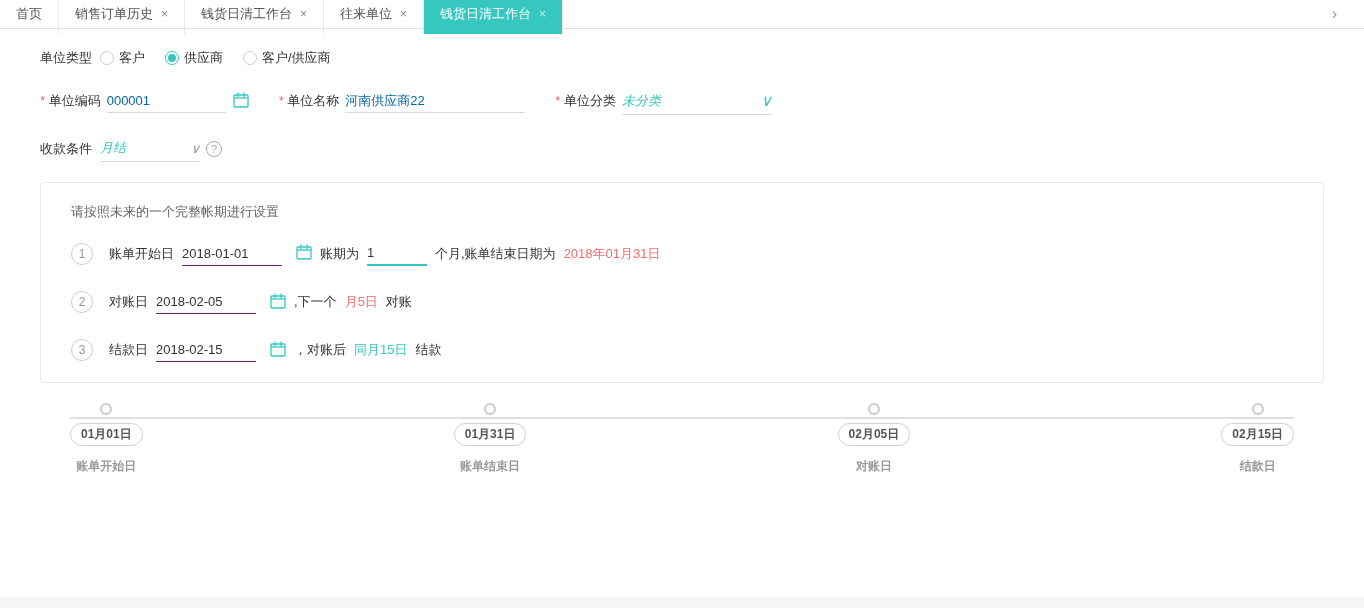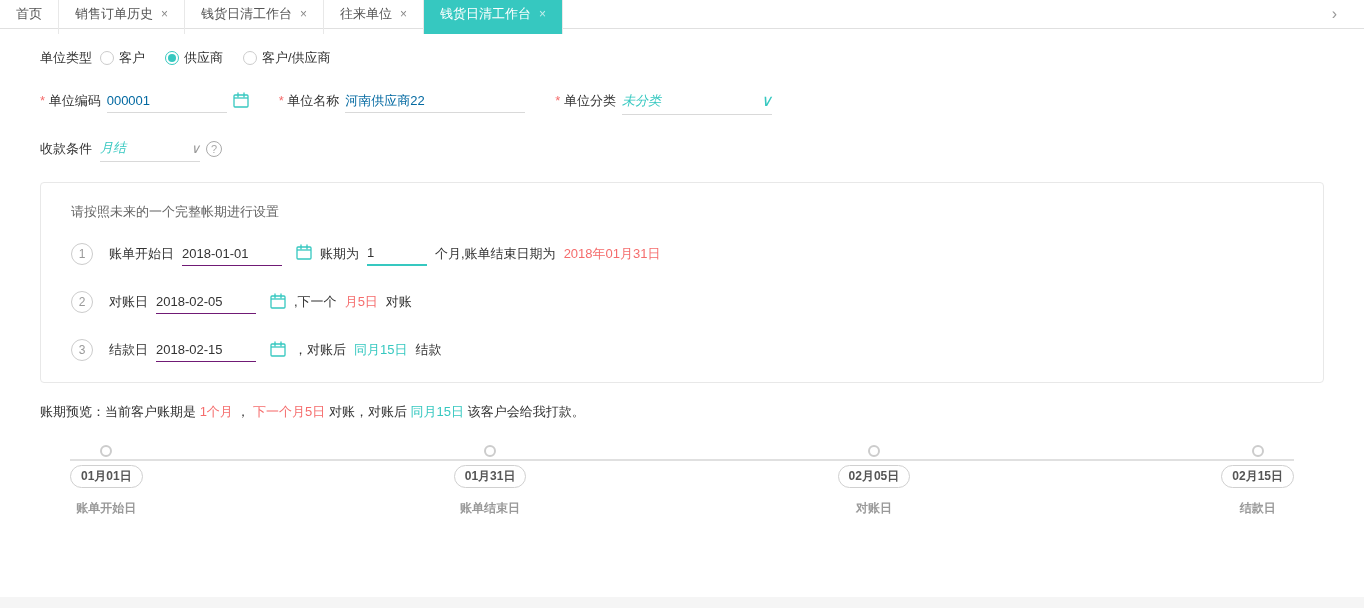--- a/index.html
+++ b/index.html
@@ -250,29 +250,20 @@
               <path d="M5 1v4M11 1v4" stroke="#36c8c0" stroke-width="1.3" stroke-linecap="round"></path>
             </svg>
         </span>
         <span class="step-desc">，对账后</span>
         <span class="highlight-teal">同月15日</span>
         <span class="step-desc">结款</span>
       </div>
     </div>
   </div>
 
-  <div class="preview-row">
-    <span>账期预览：当前客户账期是</span>
-    <span class="highlight-orange">1个月</span>
-    <span>，</span>
-    <span class="highlight-orange">下一个月5日</span>
-    <span>对账，对账后</span>
-    <span class="highlight-teal">同月15日</span>
-    <span>该客户会给我打款。</span>
-  </div>
 
   <div style="position:relative; padding: 0 30px;">
     <div class="timeline-line"></div>
     <div class="timeline-items">
       <div class="timeline-item">
         <div class="timeline-dot start"></div>
         <div class="timeline-label-box">01月01日</div>
         <div class="timeline-sub-label">账单开始日</div>
       </div>
       <div class="timeline-item">

